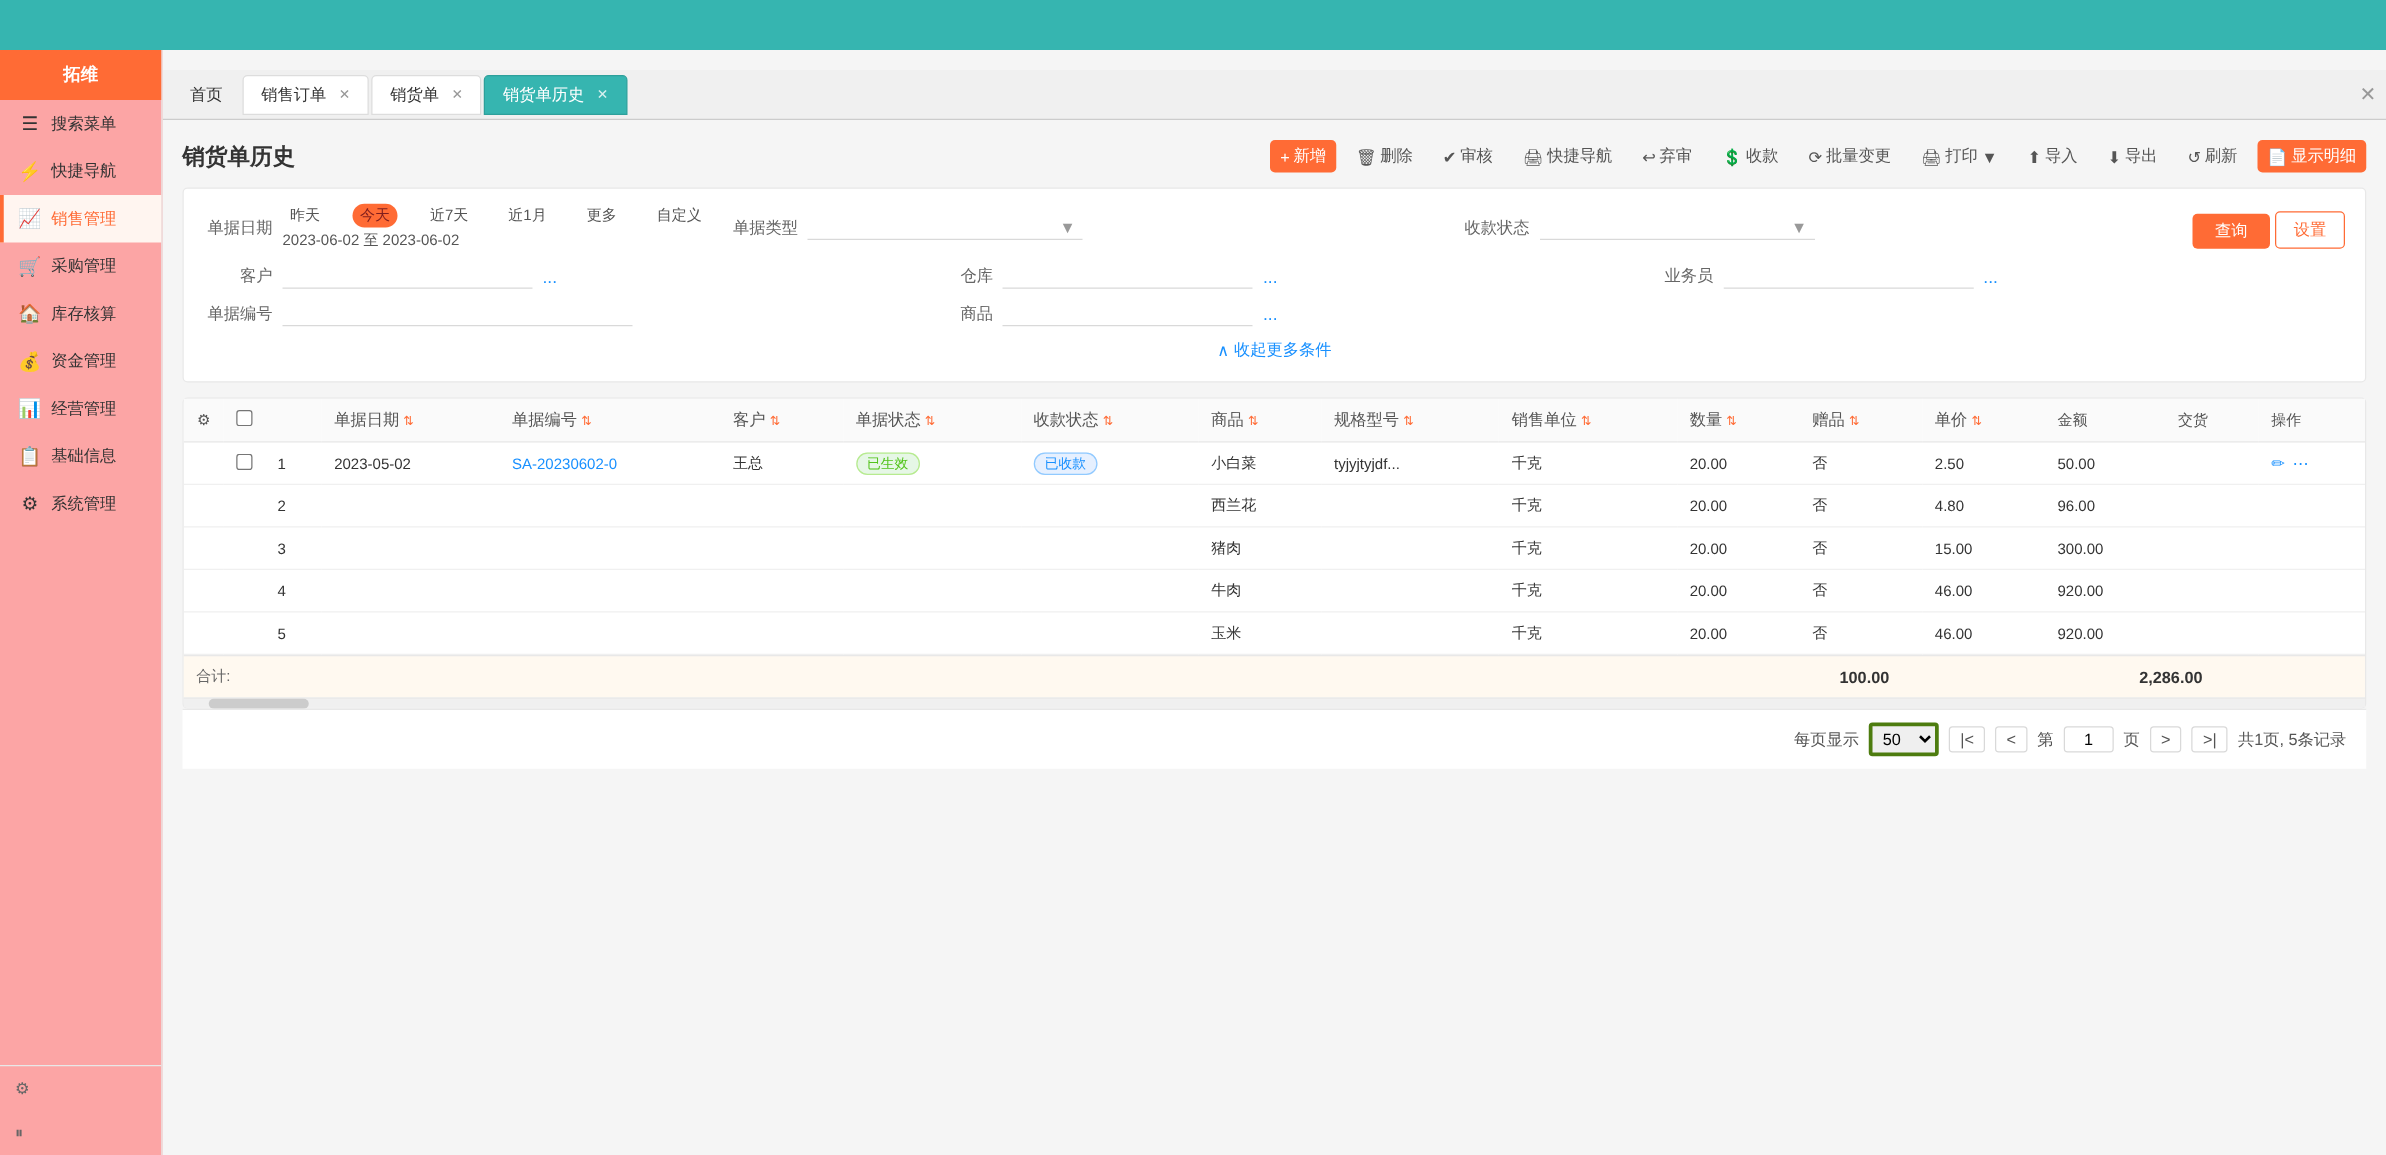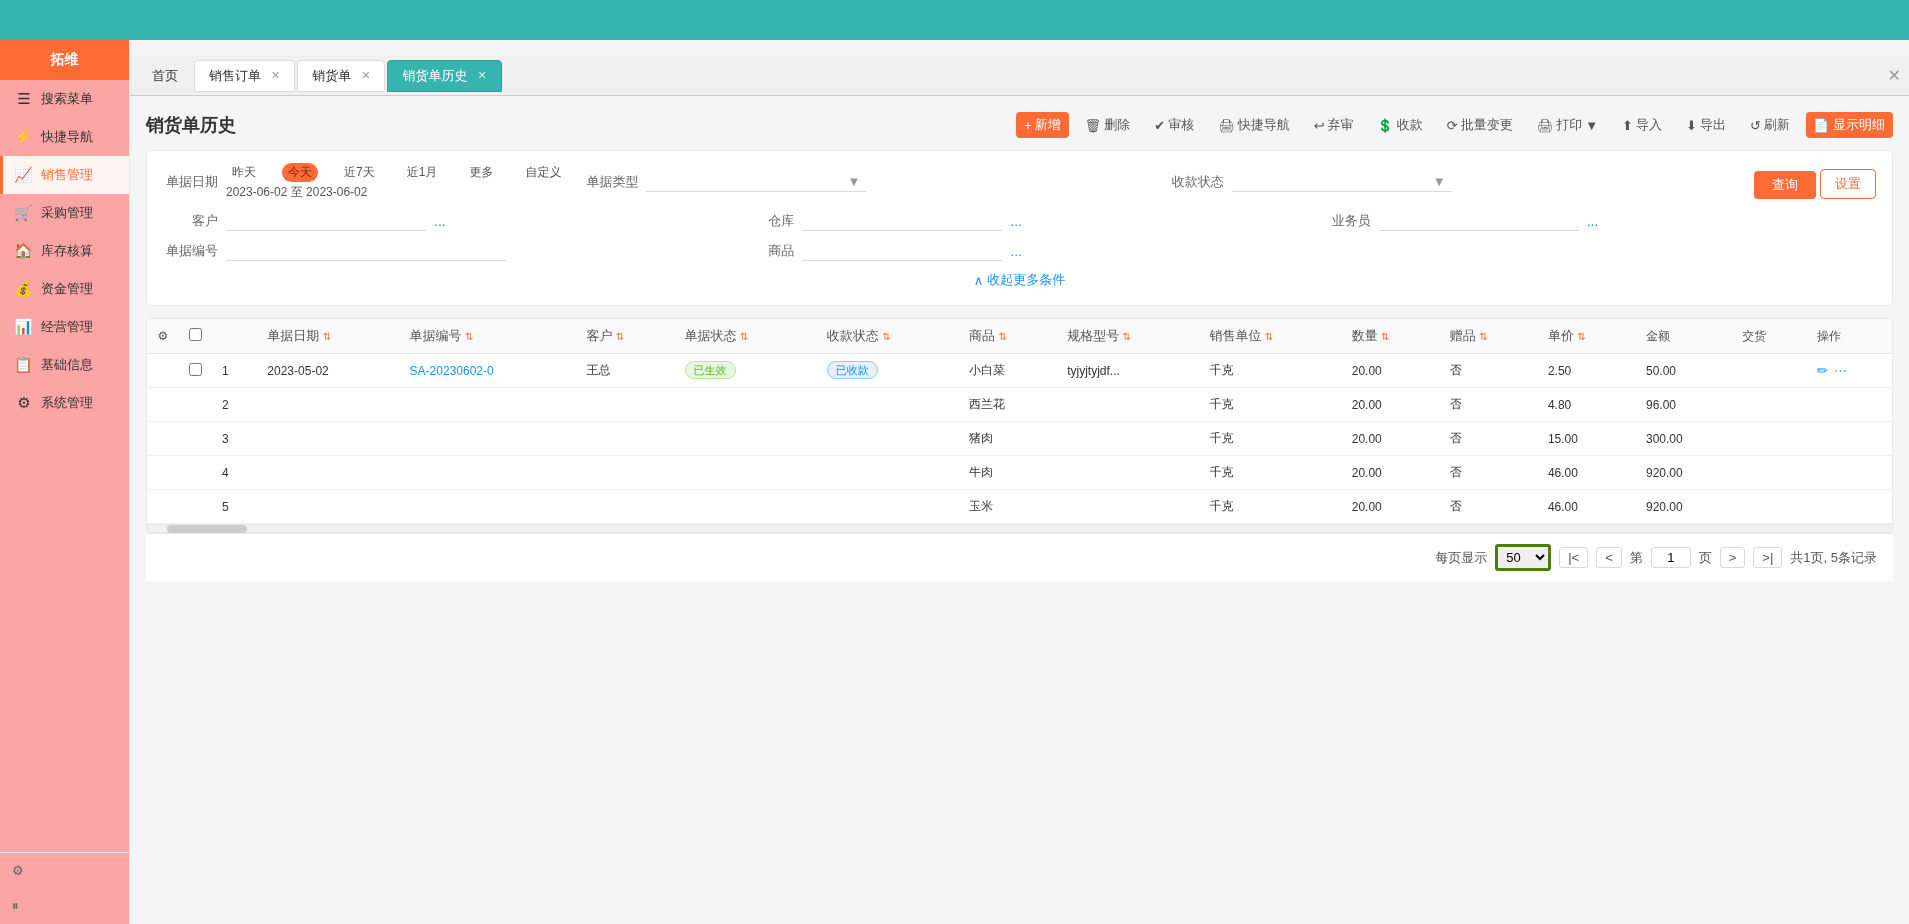--- a/index.html
+++ b/index.html
@@ -455,20 +455,26 @@
             <td>20.00</td>
             <td>否</td>
             <td>46.00</td>
             <td>920.00</td>
             <td></td>
               <td></td>
           </tr>
         </tbody>
       </table>
 
+      <div class="table-footer">
+        <span class="footer-label">合计:</span>
+        <span style="flex:1;"></span>
+        <span class="footer-value" style="margin-right:200px;">100.00</span>
+        <span class="footer-value" style="margin-right:120px;">2,286.00</span>
+      </div>
 
       <div style="height:8px;background:#f0f0f0;border-top:1px solid #e8e8e8;">
         <div style="width:80px;height:8px;background:#ccc;border-radius:4px;margin-left:20px;"></div>
       </div>
     </div>
 
     <div class="pagination">
       <span>每页显示</span>
       <select class="page-select">
         <option>50</option>

